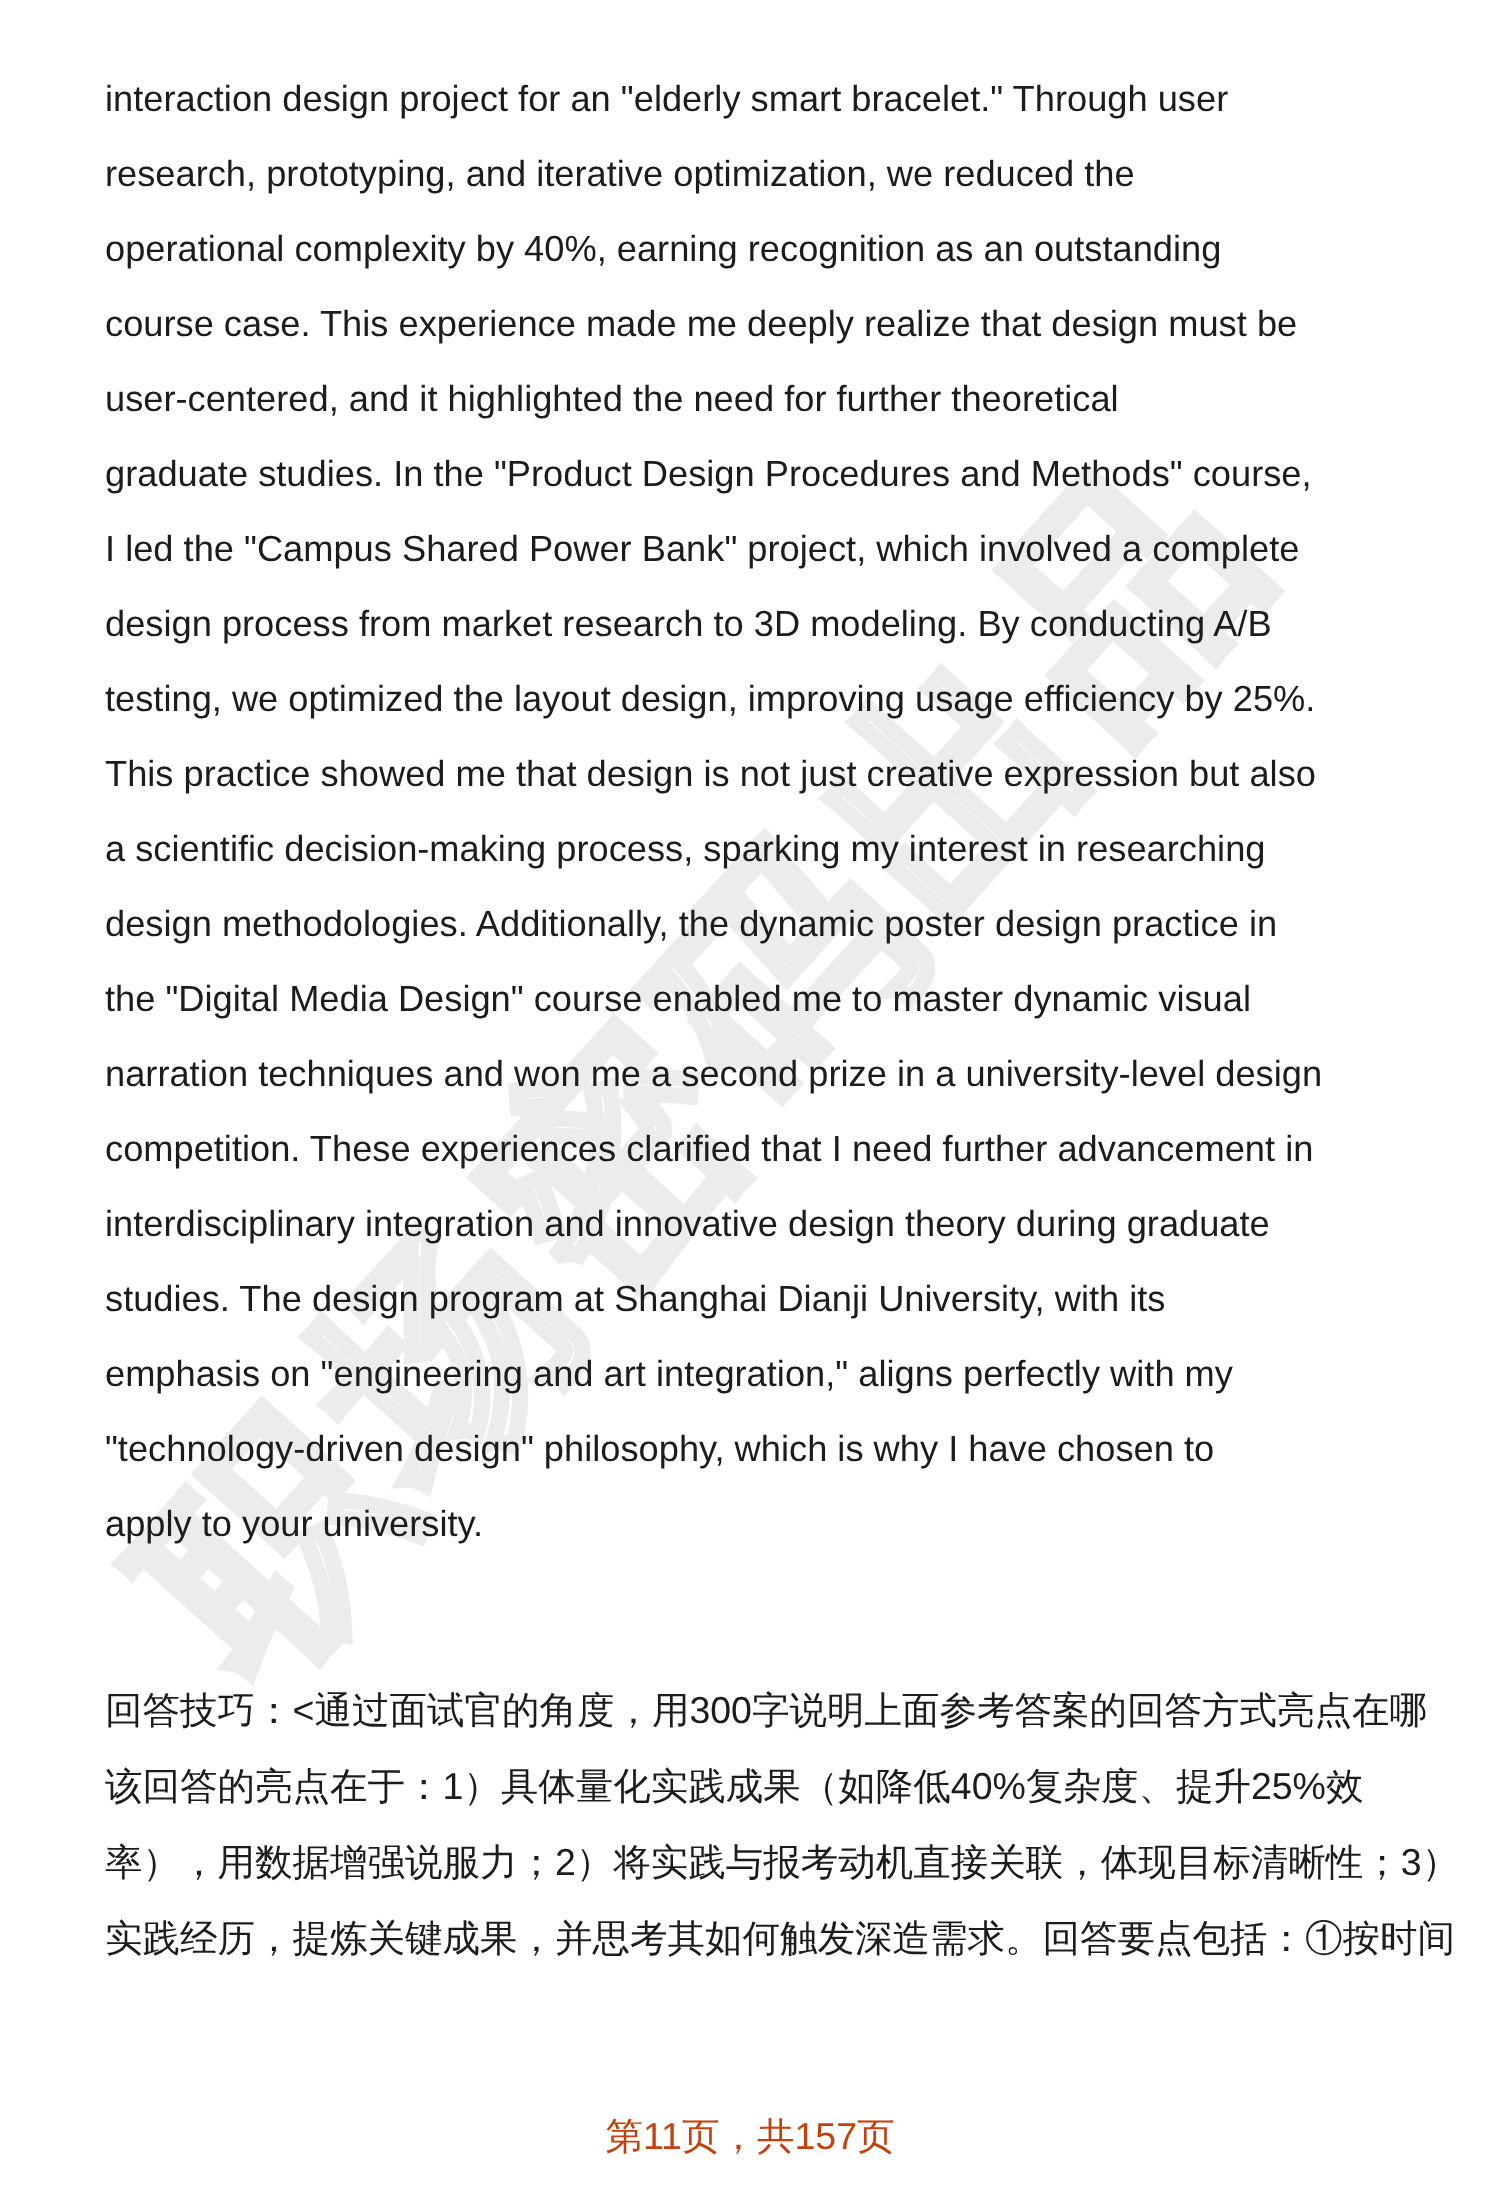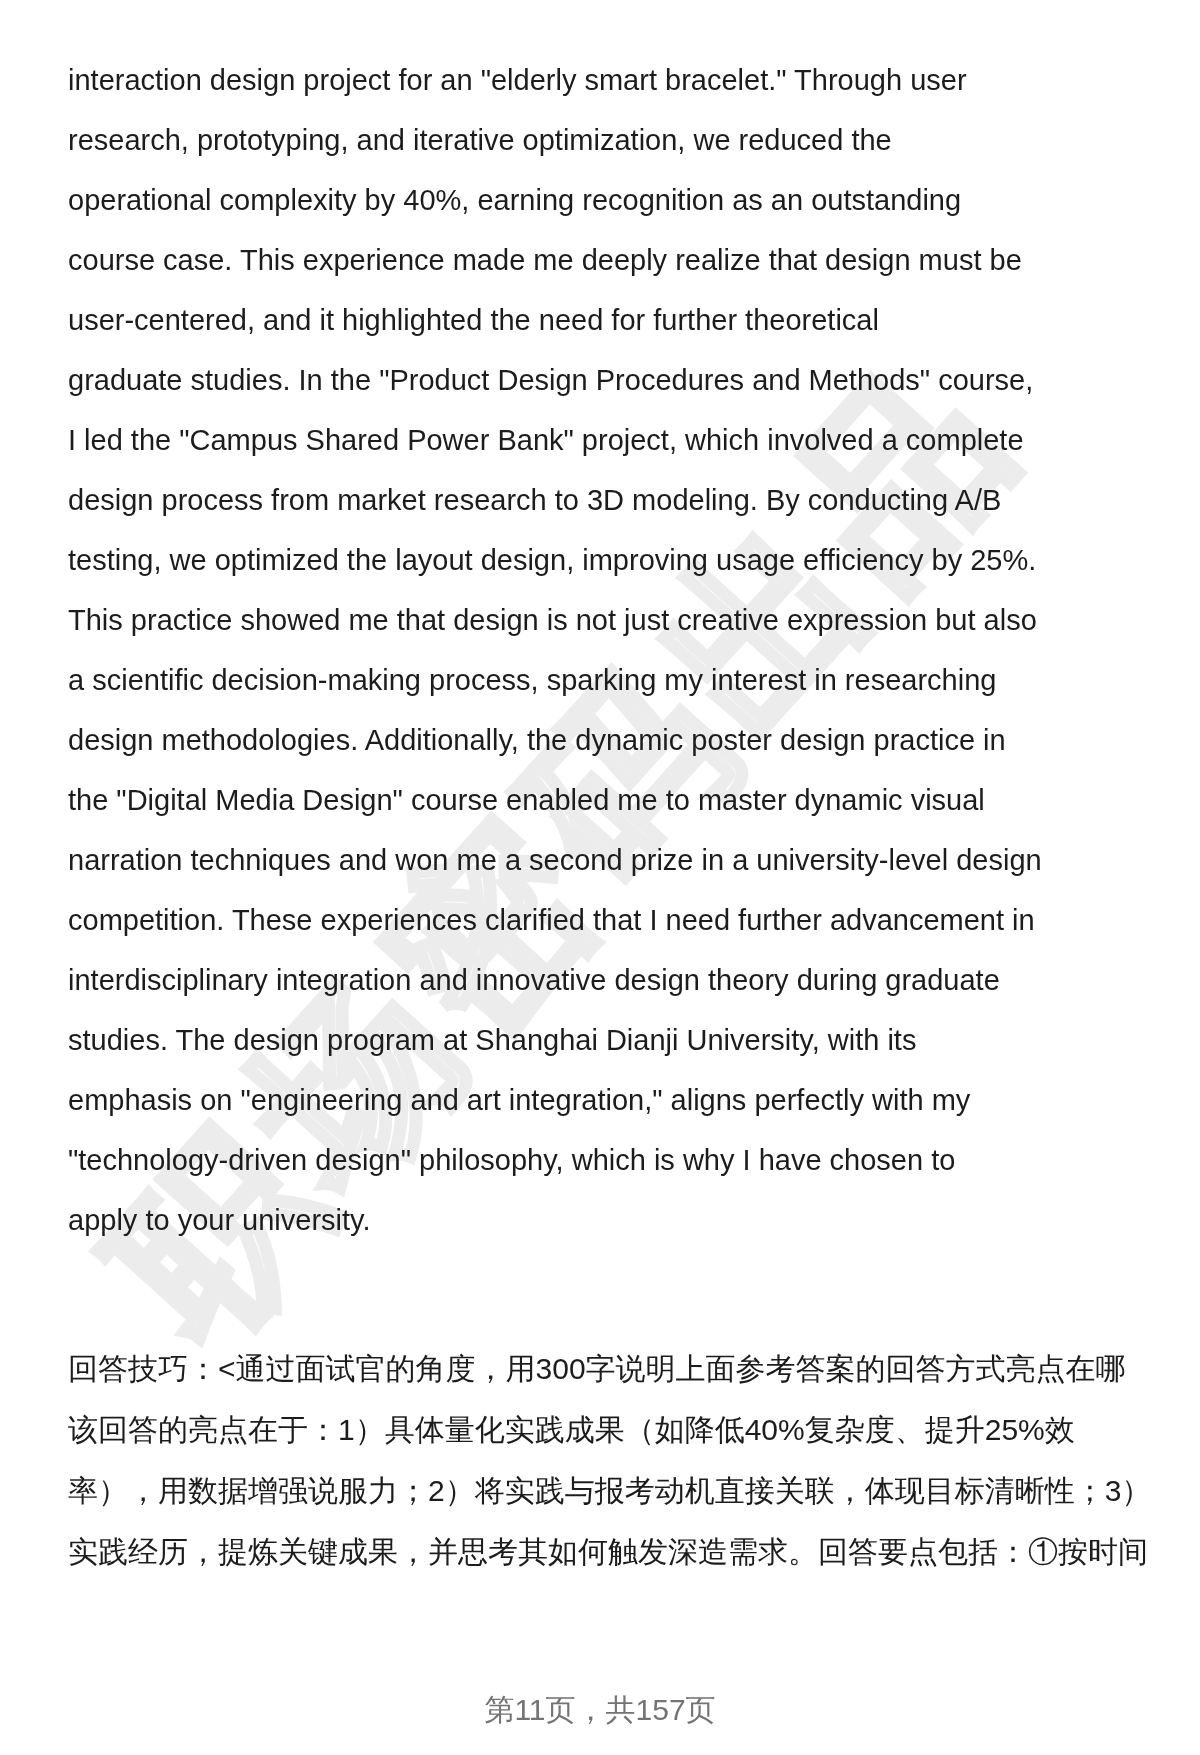--- a/index.html
+++ b/index.html
@@ -29,21 +29,21 @@
     user-select: none;
     pointer-events: none;
   }
   .content {
     position: absolute;
     left: 0; top: 0; right: 0; bottom: 0;
     z-index: 1;
   }
   .para {
     position: absolute;
-    left: 68px;
+    left: 84px;
     width: 1068px;
   }
   .para .line { white-space: nowrap; }
   .para-en {
     top: 50px;
     font-size: 29px;
     line-height: 60px;
   }
   .para-zh {
     top: 1338px;
@@ -51,21 +51,21 @@
     line-height: 61px;
   }
   .page-footer {
     position: absolute;
     top: 1690px;
     left: 0;
     width: 1200px;
     text-align: center;
     font-size: 30px;
     line-height: 40px;
-    color: #737373;
+    color: #c2410c;
   }
 </style>
 </head>
 <body>
 
 <div class="watermark">职场密码出品</div>
 
 <div class="content">
 
   <div class="para para-en">

